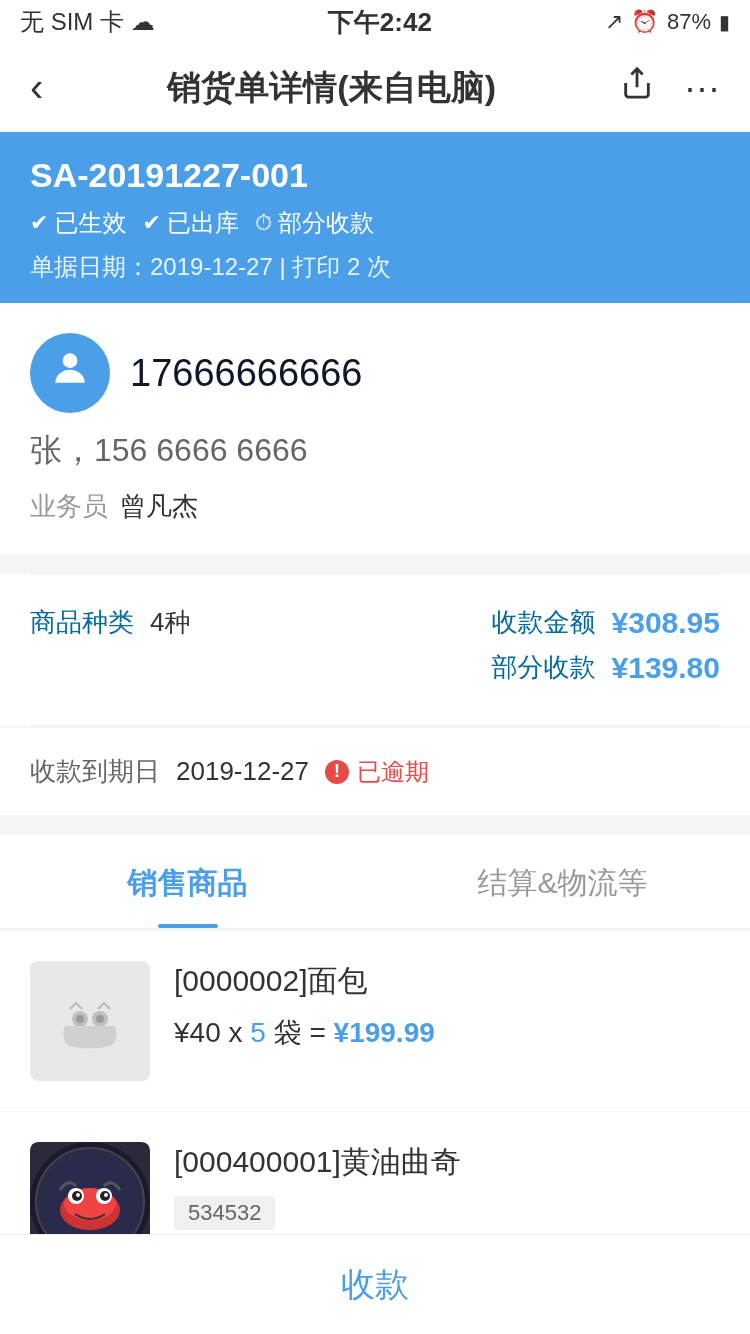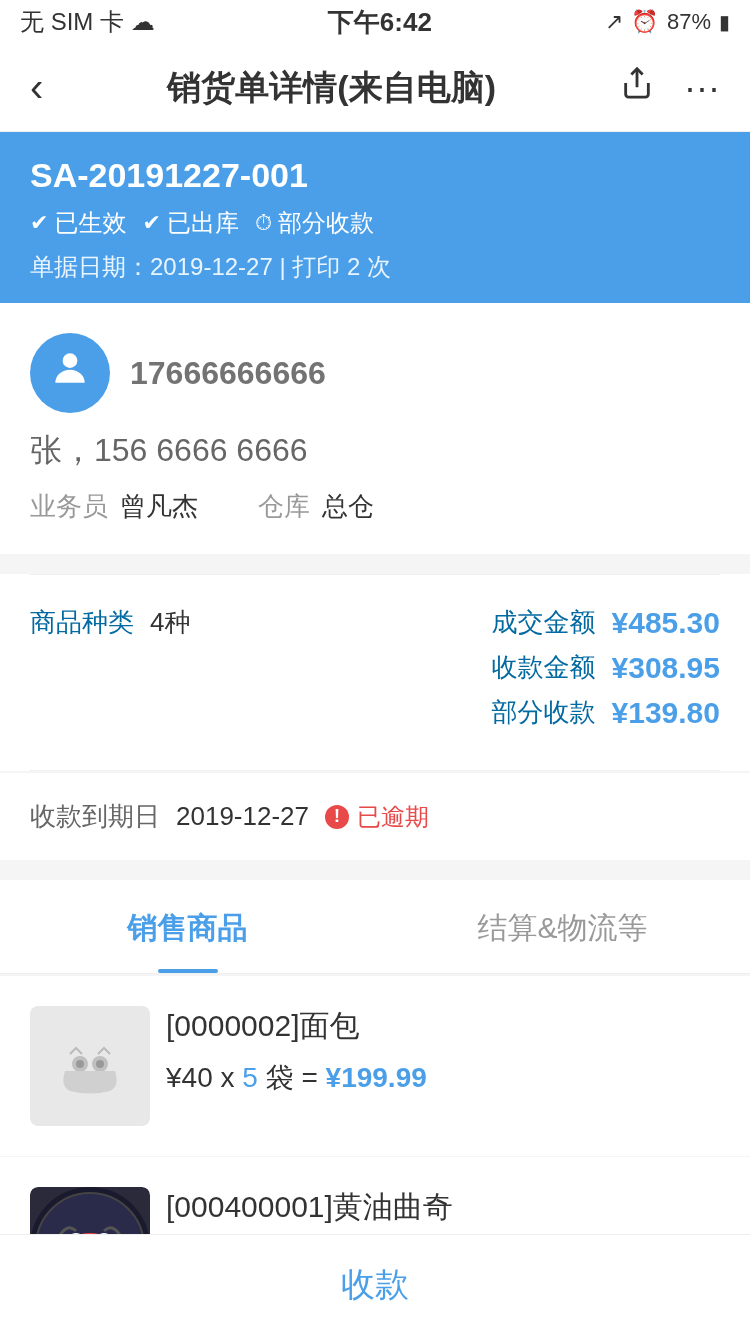--- a/index.html
+++ b/index.html
@@ -96,23 +96,23 @@
       display: flex;
       align-items: center;
       justify-content: center;
       flex-shrink: 0;
     }
     .avatar-icon {
       font-size: 44px;
       color: #fff;
     }
     .customer-name {
-      font-size: 32px;
-      font-weight: 700;
-      color: #737373;
+      font-size: 38px;
+      font-weight: 400;
+      color: #0f172a;
     }
     .customer-detail {
       font-size: 32px;
       color: #666;
       margin-bottom: 16px;
     }
     .customer-meta {
       display: flex;
       gap: 60px;
       font-size: 26px;
@@ -214,21 +214,21 @@
     }
 
     
     .products-section {
       background: #fff;
       margin-top: 2px;
     }
     .product-item {
       display: flex;
       padding: 30px;
-      gap: 16px;
+      gap: 24px;
       border-bottom: 1px solid #f5f5f5;
       background: #fff;
       align-items: flex-start;
     }
     .product-thumb {
       width: 120px;
       height: 120px;
       border-radius: 8px;
       background: #f0f0f0;
       flex-shrink: 0;
@@ -308,21 +308,21 @@
       color: #4a9fe8;
     }
   </style>
 </head>
 <body>
 
 <div class="status-bar">
   <div class="status-left">
     <span>无 SIM 卡 ☁</span>
   </div>
-  <div class="status-center">下午6:42</div>
+  <div class="status-center">下午2:42</div>
   <div class="status-right">
     <span>↗</span>
     <span>⏰</span>
     <span>87%</span>
     <span style="font-size:20px;">▮</span>
   </div>
 </div>
 
 <div class="nav-bar">
   <span class="nav-back">‹</span>
@@ -369,41 +369,33 @@
       </span>
     </div>
     <span class="customer-name">17666666666</span>
   </div>
   <div class="customer-detail">张，156 6666 6666</div>
   <div class="customer-meta">
     <div class="meta-item">
       <span class="meta-label">业务员</span>
       <span class="meta-value">曾凡杰</span>
     </div>
-    <div class="meta-item">
-      <span class="meta-label">仓库</span>
-      <span class="meta-value">总仓</span>
-    </div>
   </div>
 </div>
 
 <div style="background:#fff; margin-bottom:2px;">
   <div class="divider"></div>
   <div class="stats-section">
     <div class="stats-left">
       <div class="stat-row">
         <span class="stat-label">商品种类</span>
         <span class="stat-value-black">4种</span>
       </div>
     </div>
     <div class="stats-right">
-      <div class="stat-row" style="justify-content:flex-end;">
-        <span class="stat-label">成交金额</span>
-        <span class="stat-value-blue">¥485.30</span>
-      </div>
       <div class="stat-row" style="justify-content:flex-end;">
         <span class="stat-label">收款金额</span>
         <span class="stat-value-blue">¥308.95</span>
       </div>
       <div class="stat-row" style="justify-content:flex-end;">
         <span class="stat-label">部分收款</span>
         <span class="stat-value-blue">¥139.80</span>
       </div>
     </div>
   </div>

